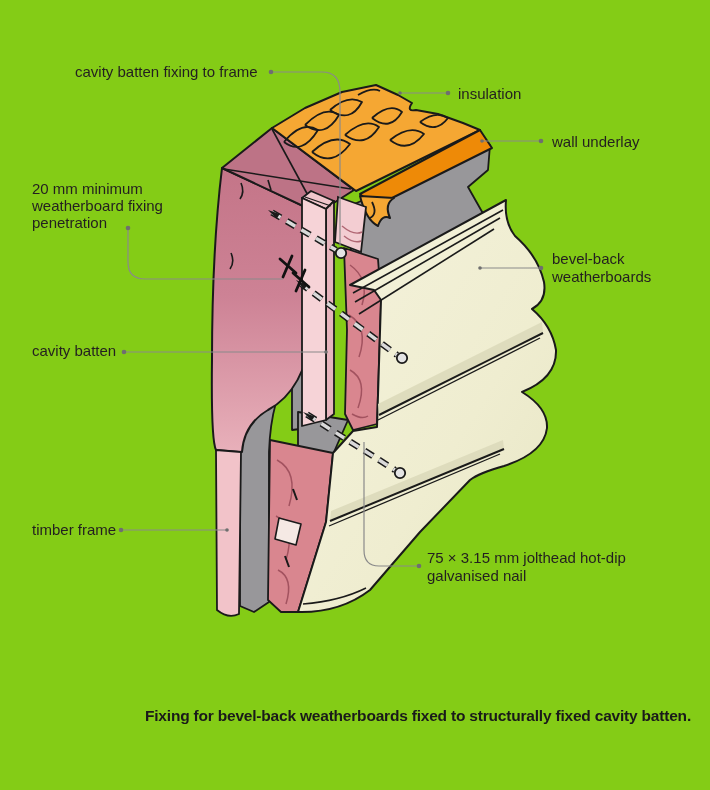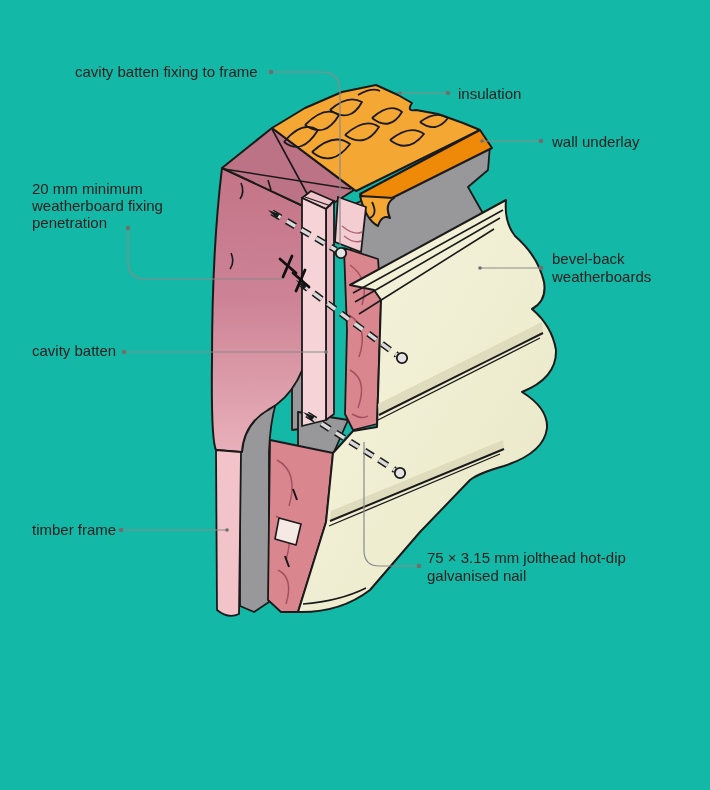--- a/index.html
+++ b/index.html
@@ -1,16 +1,16 @@
 <!DOCTYPE html>
 <html><head>
 <meta charset="utf-8">
 <style>
   html,body{margin:0;padding:0;background:#fff;}
-  .page{position:relative;width:710px;height:790px;background:#14b8a6;overflow:hidden;
+  .page{position:relative;width:710px;height:790px;background:#84cc16;overflow:hidden;
         font-family:"Liberation Sans",sans-serif;}
   svg text{font-family:"Liberation Sans",sans-serif;font-size:15px;fill:#231f20;}
   .caption{position:absolute;left:0;top:696px;width:710px;height:44px;}
   .badge{position:absolute;left:22px;top:6px;width:107px;height:31px;background:#bc6418;
          clip-path:polygon(0 50%,16% 0,84% 0,100% 50%,84% 100%,16% 100%);
          color:#ffffff;font-family:"DejaVu Serif",serif;font-weight:bold;font-size:16px;
          text-align:center;line-height:31px;letter-spacing:.3px;}
   .caption-text{position:absolute;left:145px;top:11px;font-weight:bold;font-size:15.5px;
          color:#1a1a1a;letter-spacing:-0.2px;}
 </style>
@@ -194,15 +194,16 @@
     <text x="458" y="99">insulation</text>
     <text x="552" y="147">wall underlay</text>
     <text x="552" y="264">bevel-back</text>
     <text x="552" y="282">weatherboards</text>
     <text x="427" y="563">75 × 3.15 mm jolthead hot-dip</text>
     <text x="427" y="581">galvanised nail</text>
   </g>
 </svg>
 
 <div class="caption">
+  <div class="caption-text">Fixing for bevel-back weatherboards fixed to structurally fixed cavity batten.</div>
 </div>
 
 </div>
 
 </body></html>

